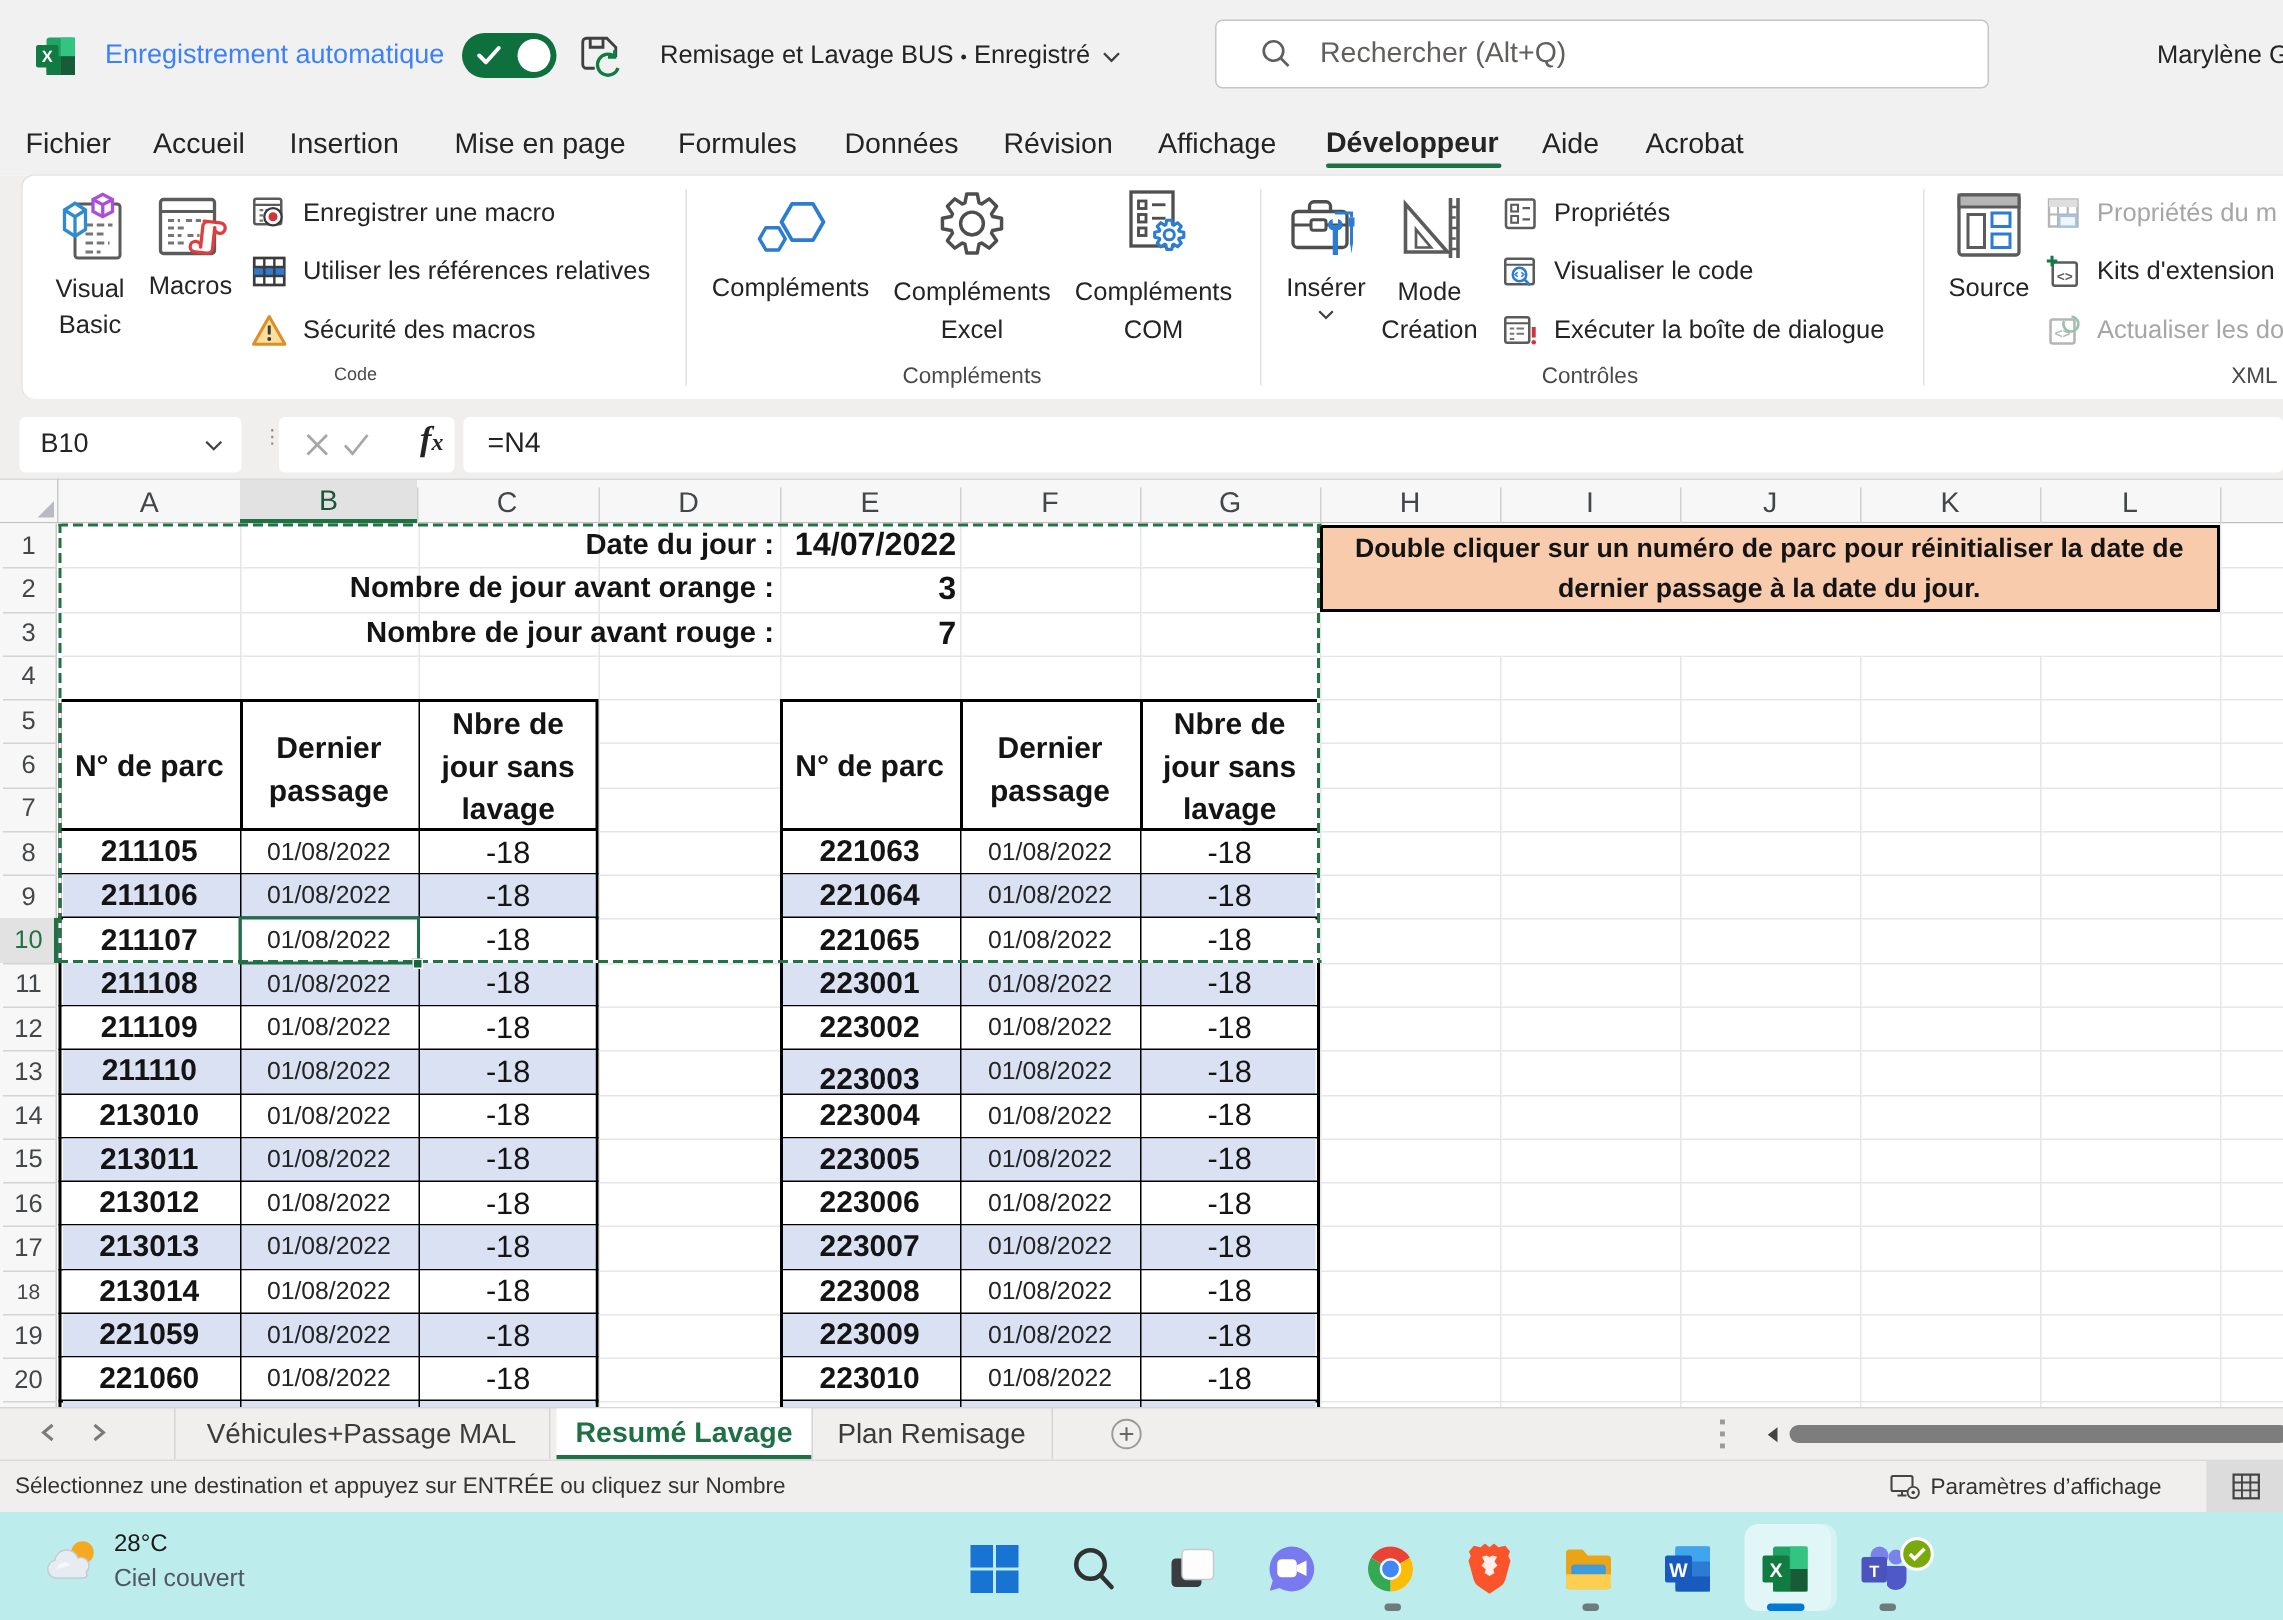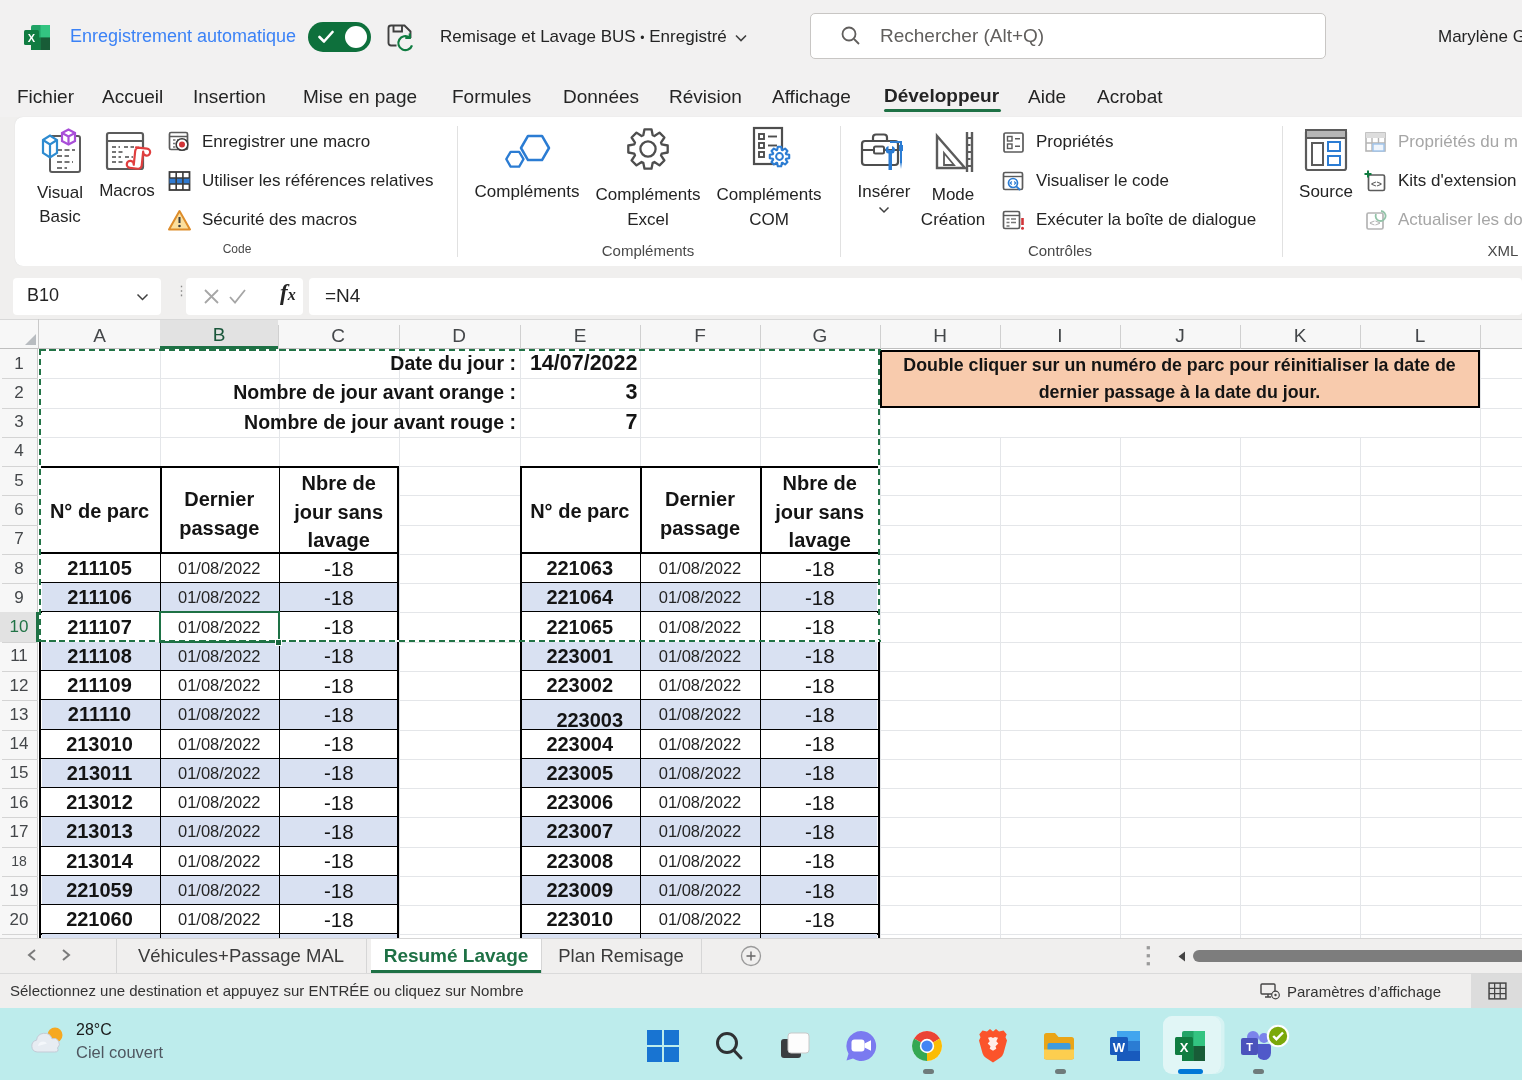--- a/index.html
+++ b/index.html
@@ -432,21 +432,21 @@
 <div class="ab ct" style="left:519.5px;top:641.7px;width:120.5px;height:29.3px;font-size:20px;font-weight:bold;color:#141414;">223001</div>
 <div class="ab ct" style="left:640.0px;top:641.7px;width:120.0px;height:29.3px;font-size:16.5px;color:#242424;">01/08/2022</div>
 <div class="ab ct" style="left:760.0px;top:641.7px;width:119.5px;height:29.3px;font-size:20.5px;color:#141414;">-18</div>
 <div class="ab" style="left:522.0px;top:671.0px;width:355.0px;height:29.3px;background:#fff;"></div>
 <div class="ab" style="left:519.5px;top:699.2px;width:360.0px;height:1.2px;background:#000;"></div>
 <div class="ab ct" style="left:519.5px;top:671.0px;width:120.5px;height:29.3px;font-size:20px;font-weight:bold;color:#141414;">223002</div>
 <div class="ab ct" style="left:640.0px;top:671.0px;width:120.0px;height:29.3px;font-size:16.5px;color:#242424;">01/08/2022</div>
 <div class="ab ct" style="left:760.0px;top:671.0px;width:119.5px;height:29.3px;font-size:20.5px;color:#141414;">-18</div>
 <div class="ab" style="left:522.0px;top:700.2px;width:355.0px;height:29.3px;background:#d9e1f2;"></div>
 <div class="ab" style="left:519.5px;top:728.5px;width:360.0px;height:1.2px;background:#000;"></div>
-<div class="ab ct" style="left:519.5px;top:700.2px;width:120.5px;height:41px;font-size:20px;font-weight:bold;color:#141414;margin-left:10px;">223003</div>
+<div class="ab ct" style="left:519.5px;top:700.2px;width:120.5px;height:41px;font-size:20px;font-weight:bold;color:#141414;">223003</div>
 <div class="ab ct" style="left:640.0px;top:700.2px;width:120.0px;height:29.3px;font-size:16.5px;color:#242424;">01/08/2022</div>
 <div class="ab ct" style="left:760.0px;top:700.2px;width:119.5px;height:29.3px;font-size:20.5px;color:#141414;">-18</div>
 <div class="ab" style="left:522.0px;top:729.5px;width:355.0px;height:29.3px;background:#fff;"></div>
 <div class="ab" style="left:519.5px;top:757.8px;width:360.0px;height:1.2px;background:#000;"></div>
 <div class="ab ct" style="left:519.5px;top:729.5px;width:120.5px;height:29.3px;font-size:20px;font-weight:bold;color:#141414;">223004</div>
 <div class="ab ct" style="left:640.0px;top:729.5px;width:120.0px;height:29.3px;font-size:16.5px;color:#242424;">01/08/2022</div>
 <div class="ab ct" style="left:760.0px;top:729.5px;width:119.5px;height:29.3px;font-size:20.5px;color:#141414;">-18</div>
 <div class="ab" style="left:522.0px;top:758.8px;width:355.0px;height:29.3px;background:#d9e1f2;"></div>
 <div class="ab" style="left:519.5px;top:787.0px;width:360.0px;height:1.2px;background:#000;"></div>
 <div class="ab ct" style="left:519.5px;top:758.8px;width:120.5px;height:29.3px;font-size:20px;font-weight:bold;color:#141414;">223005</div>

